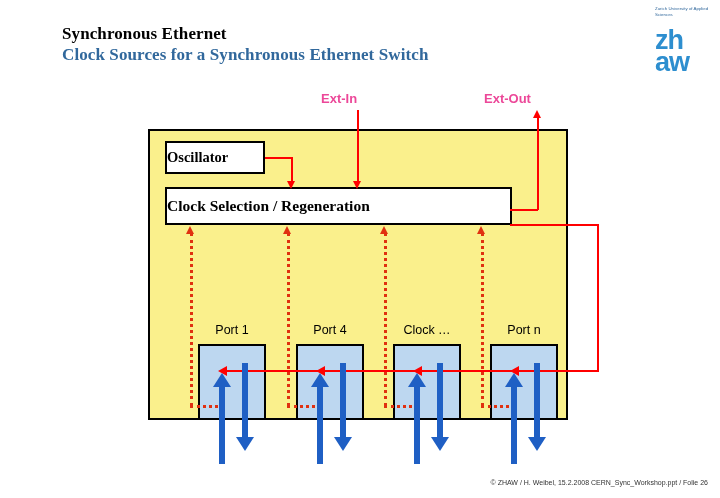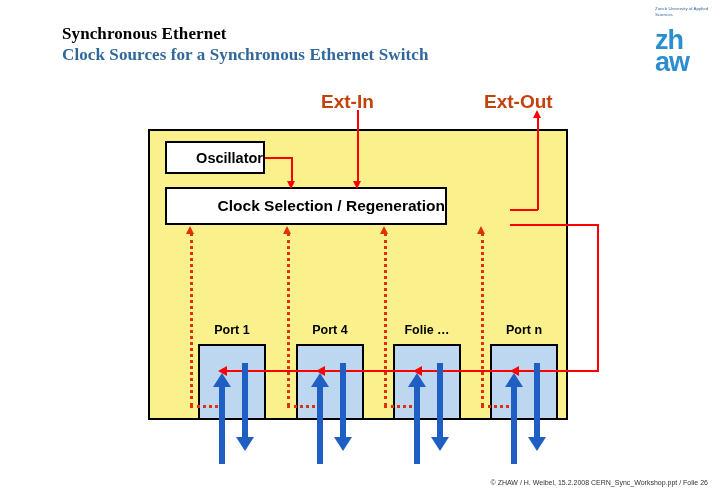--- a/index.html
+++ b/index.html
@@ -40,33 +40,33 @@
   #logo-aw{top:44px;}
 
   
   #switch-panel{
     position:absolute;left:148px;top:129px;width:420px;height:291px;
     background:#FAF08C;border:2px solid #000000;box-sizing:border-box;
   }
 
   .wbox{
     position:absolute;background:#FFFFFF;border:2px solid #000000;
-    box-sizing:border-box;display:flex;align-items:center;justify-content:flex-end;
-    font-weight:bold;color:#000000;
+    box-sizing:border-box;display:flex;align-items:center;justify-content:flex-start;
+    font-weight:bold;color:#000000;font-family:Liberation Serif, serif;
   }
   #oscillator-box{left:165px;top:141px;width:100px;height:33px;font-size:14.5px;}
-  #clock-box{left:165px;top:187px;width:282px;height:38px;font-size:15.5px;}
+  #clock-box{left:165px;top:187px;width:347px;height:38px;font-size:15.5px;}
 
   
   .port-box{
     position:absolute;background:#BDD7F0;border:2px solid #000000;
     box-sizing:border-box;
   }
   .port-label{
-    position:absolute;font-weight:bold;font-size:12.5px;color:#000000;
+    position:absolute;font-weight:normal;font-size:12.5px;color:#000000;
     text-align:center;white-space:nowrap;
   }
 
   
   .r-h{position:absolute;height:0;border-top:2px solid #FF0000;}
   .r-v{position:absolute;width:0;border-left:2px solid #FF0000;}
   .rd-h{position:absolute;height:0;border-top:3px dotted #E03010;}
   .rd-v{position:absolute;width:0;border-left:3px dotted #E03010;}
 
   .arrow-d,.arrow-u,.arrow-l{position:absolute;width:0;height:0;}
@@ -79,21 +79,21 @@
   .b-stem{position:absolute;width:6px;background:#1F5FC4;}
   .b-head-u{position:absolute;width:0;height:0;
     border-left:9px solid transparent;border-right:9px solid transparent;
     border-bottom:14px solid #1F5FC4;}
   .b-head-d{position:absolute;width:0;height:0;
     border-left:9px solid transparent;border-right:9px solid transparent;
     border-top:14px solid #1F5FC4;}
 
   
   .ext-label{
-    position:absolute;font-weight:bold;font-size:19px;color:#c2410c;
+    position:absolute;font-weight:bold;font-size:13px;color:#ec4899;
     white-space:nowrap;
   }
 
   
   #footer{
     position:absolute;right:12px;top:479px;
     font-size:7px;color:#333333;white-space:nowrap;
     font-family:"Liberation Sans", sans-serif;
   }
 </style>
@@ -123,21 +123,21 @@
     <span>Clock Selection / Regeneration</span>
   </div>
 
   <div class="port-box" style="left:198px;top:344px;width:68px;height:76px;"></div>
   <div class="port-box" style="left:296px;top:344px;width:68px;height:76px;"></div>
   <div class="port-box" style="left:393px;top:344px;width:68px;height:76px;"></div>
   <div class="port-box" style="left:490px;top:344px;width:68px;height:76px;"></div>
 
   <div class="port-label" style="left:198px;top:323px;width:68px;">Port 1</div>
   <div class="port-label" style="left:296px;top:323px;width:68px;">Port 4</div>
-  <div class="port-label" style="left:393px;top:323px;width:68px;">Folie …</div>
+  <div class="port-label" style="left:393px;top:323px;width:68px;">Clock …</div>
   <div class="port-label" style="left:490px;top:323px;width:68px;">Port n</div>
 
   <div class="r-v" style="left:357px;top:110px;height:72px;"></div>
   <div class="arrow-d" style="left:353px;top:181px;"></div>
 
   <div class="r-h" style="left:265px;top:157px;width:27px;"></div>
   <div class="r-v" style="left:291px;top:157px;height:25px;"></div>
   <div class="arrow-d" style="left:287px;top:181px;"></div>
 
   <div class="r-h" style="left:510px;top:209px;width:28px;"></div>

